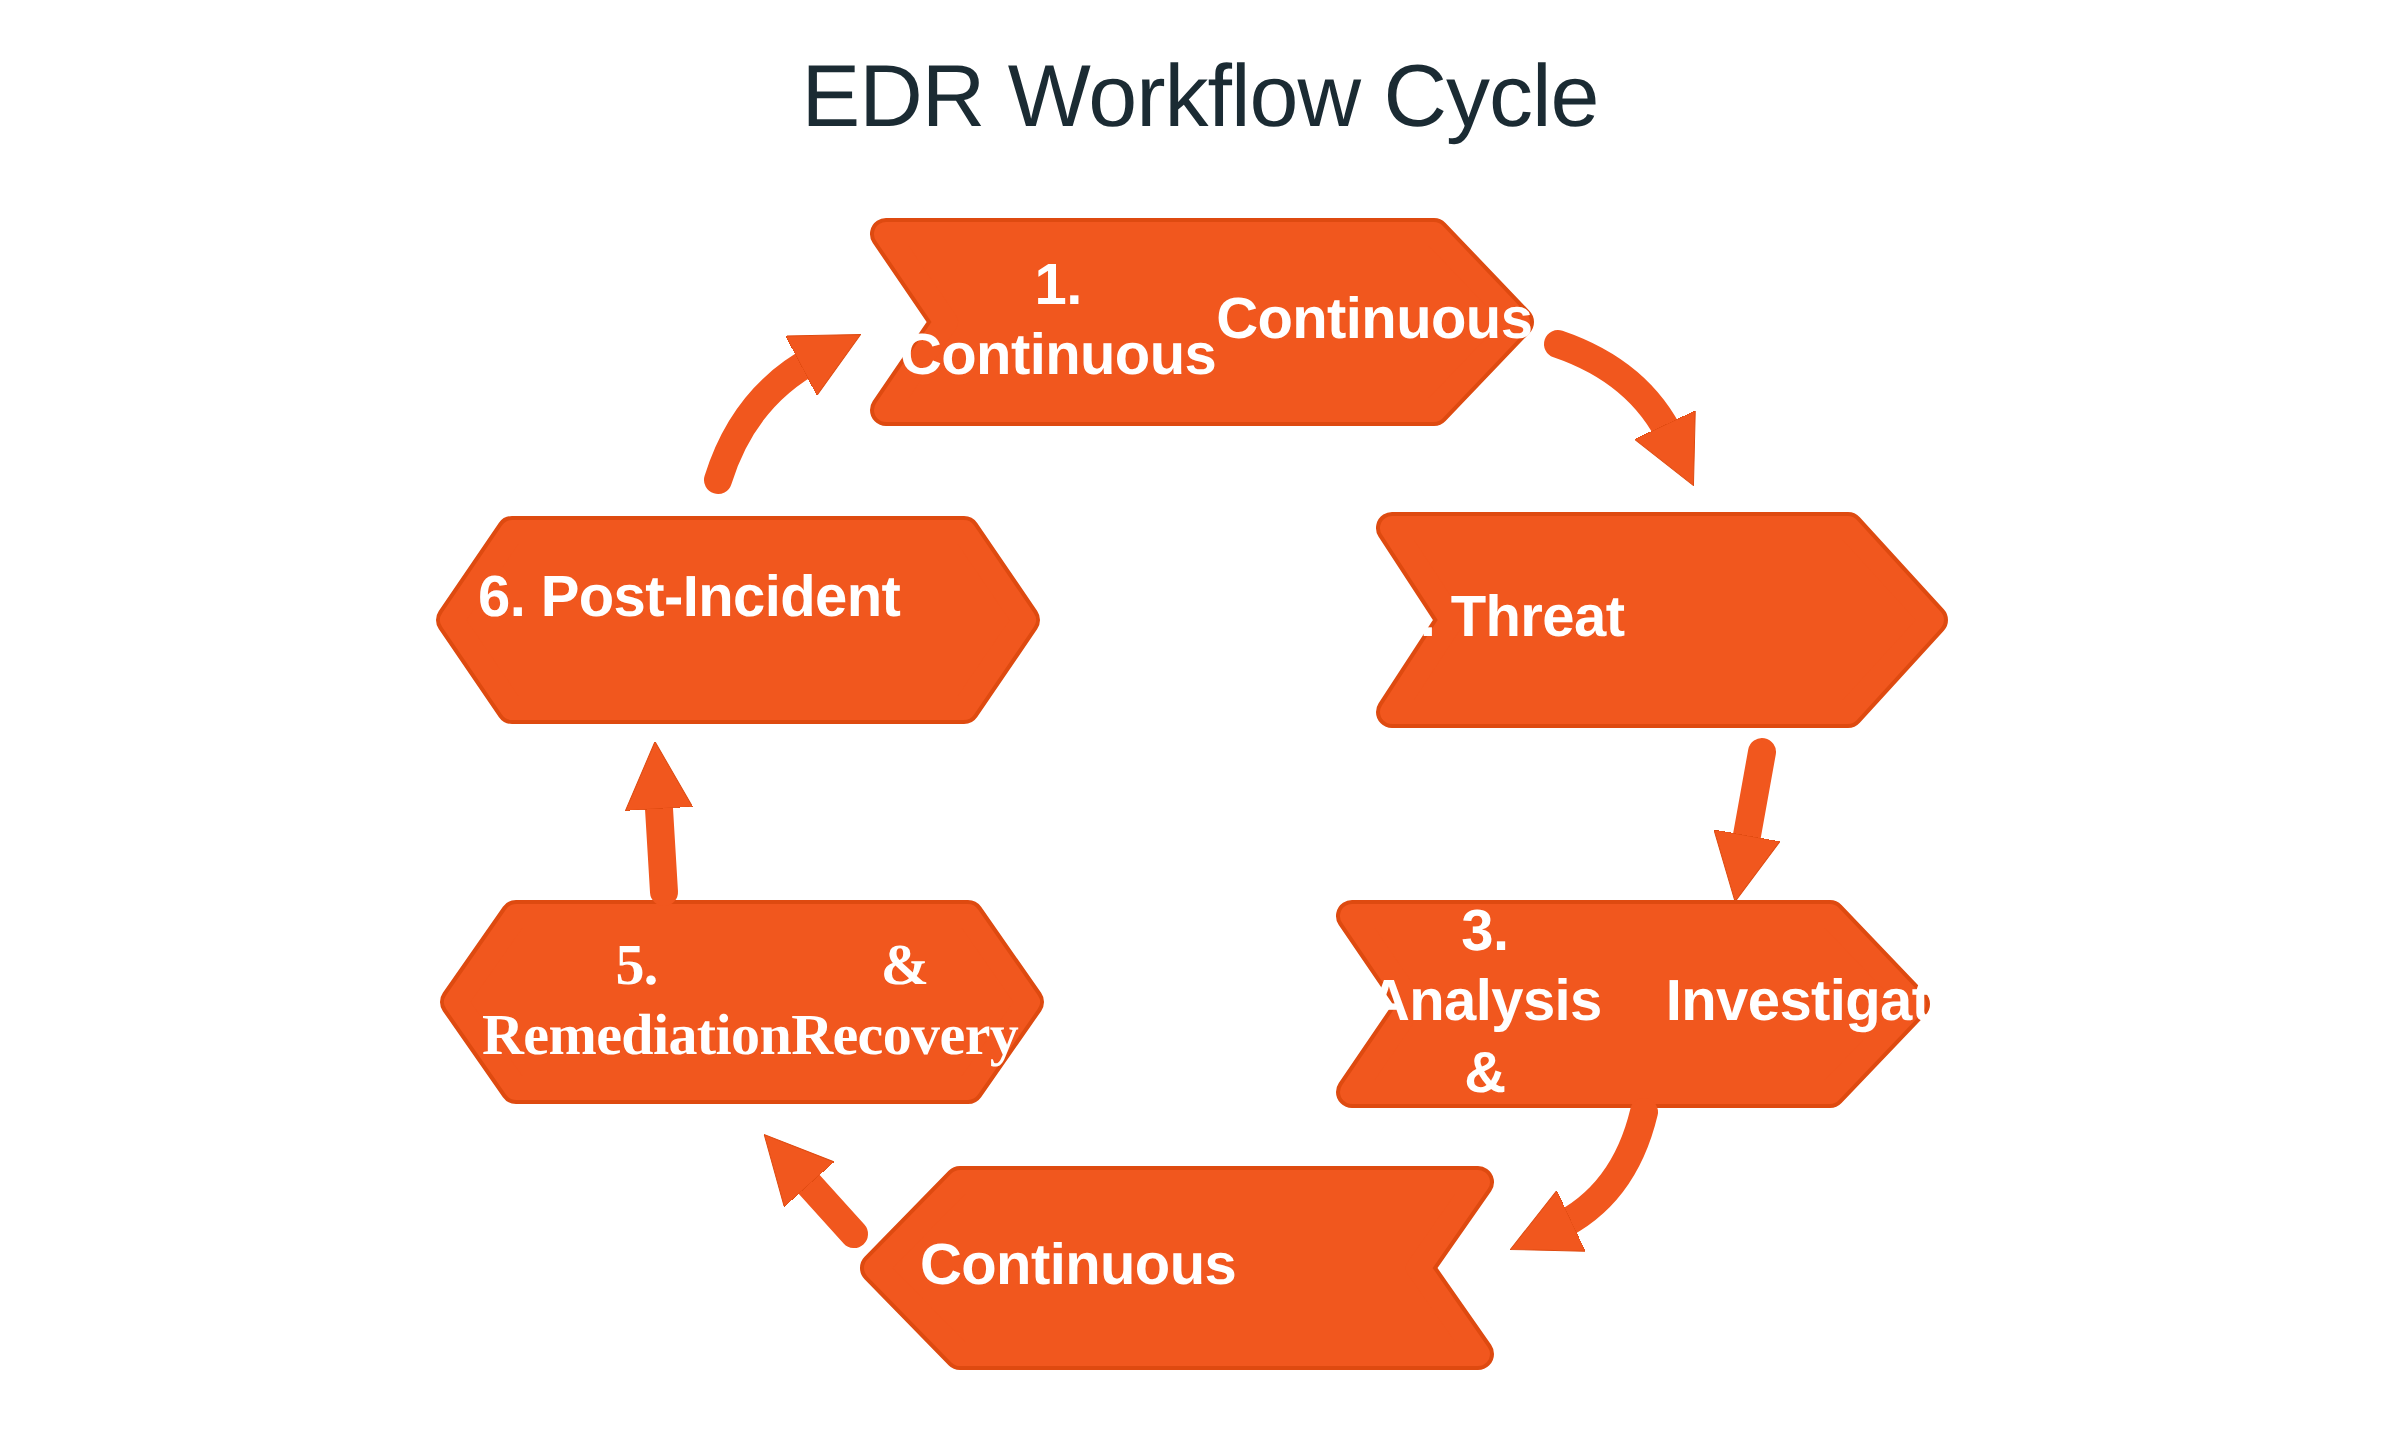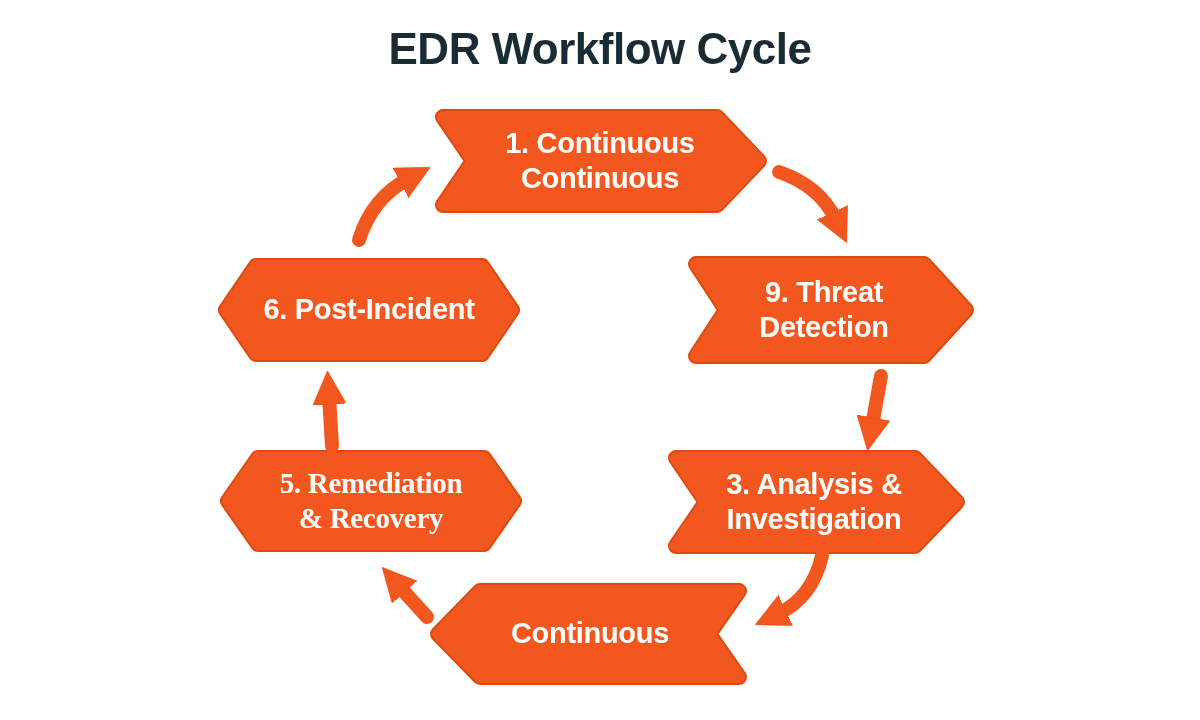--- a/index.html
+++ b/index.html
@@ -11,21 +11,21 @@
     overflow: hidden;
     font-family: "Liberation Sans", sans-serif;
   }
   .diagram-title {
     position: absolute;
     top: 24px;
     left: 0;
     width: 100%;
     text-align: center;
     font-size: 44px;
-    font-weight: bold;
+    font-weight: normal;
     letter-spacing: -0.5px;
     color: #1b2b33;
   }
   .diagram-svg {
     position: absolute;
     left: 0;
     top: 0;
   }
   .shape-under {
     fill: #de4a10;
@@ -41,23 +41,22 @@
   }
   .arrow-line {
     fill: none;
     stroke: #f1571e;
     stroke-width: 14;
     stroke-linecap: round;
   }
   .step-label {
     position: absolute;
     display: flex;
-    flex-direction: column;
+    flex-direction: row;
     align-items: center;
-    justify-content: center;
     text-align: center;
     color: #ffffff;
     font-weight: bold;
     font-size: 29px;
     line-height: 1.22;
     letter-spacing: -0.3px;
   }
 </style>
 </head>
 <body>
@@ -111,34 +110,33 @@
     <path class="arrow-line" d="M359,240 Q372,198 408,179" marker-end="url(#ah)"></path>
   </svg>
 
   <div class="step-label" style="left:450px; top:117px; width:300px; height:88px;">
     <span>1. Continuous</span>
     <span>Continuous</span>
   </div>
 
   <div class="step-label" style="left:694px; top:266px; width:260px; height:88px;">
     <span>9. Threat</span>
-    <span>Detection</span>
   </div>
 
-  <div class="step-label" style="left:684px; top:458px; width:260px; height:88px;">
+  <div class="step-label" style="left:684px; top:458px; width:260px; height:88px;gap:32px;">
     <span>3. Analysis &amp;</span>
     <span>Investigation</span>
   </div>
 
   <div class="step-label" style="left:460px; top:591px; width:260px; height:86px;">
     <span>Continuous</span>
   </div>
 
   <div class="step-label" style="left:241px; top:458px; width:260px; height:86px;font-family:Liberation Serif, serif;">
     <span>5. Remediation</span>
     <span>&amp; Recovery</span>
   </div>
 
-  <div class="step-label" style="left:239px; top:266px; width:260px; height:88px;">
+  <div class="step-label" style="left:239px; top:256px; width:260px; height:88px;">
     <span>6. Post-Incident</span>
   </div>
 
 </div>
 
 </body></html>

